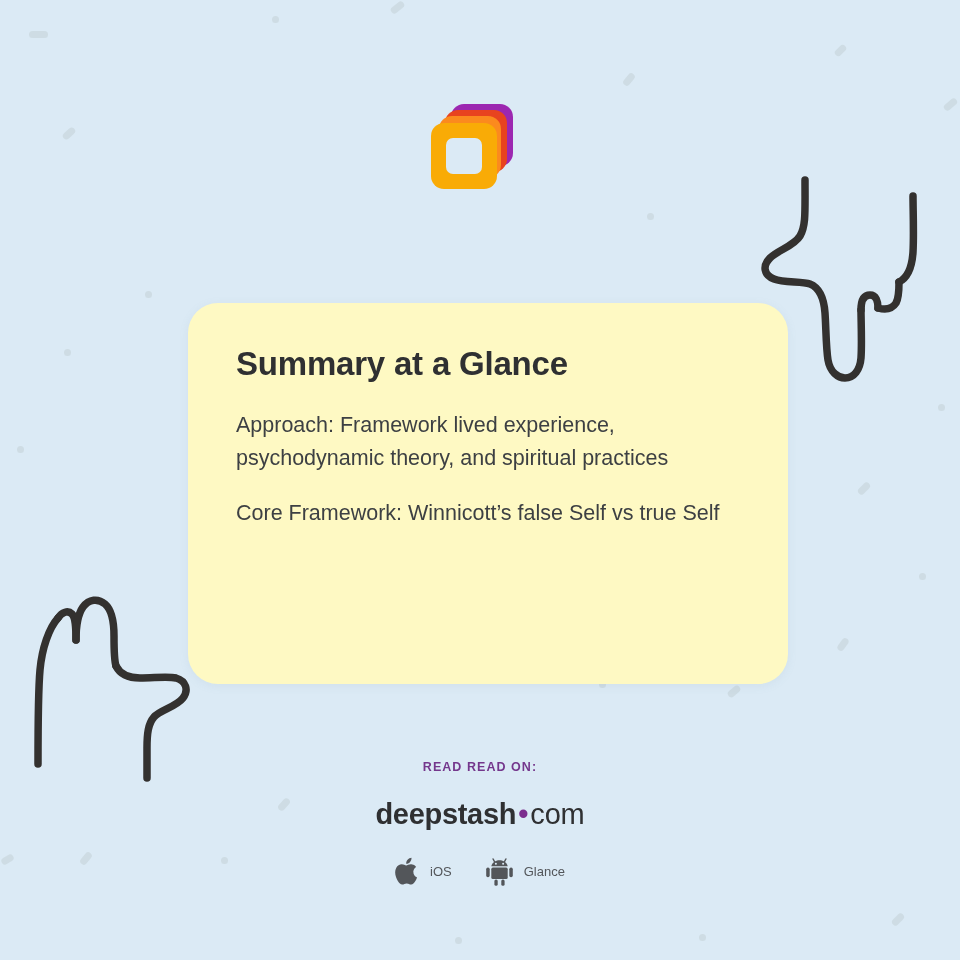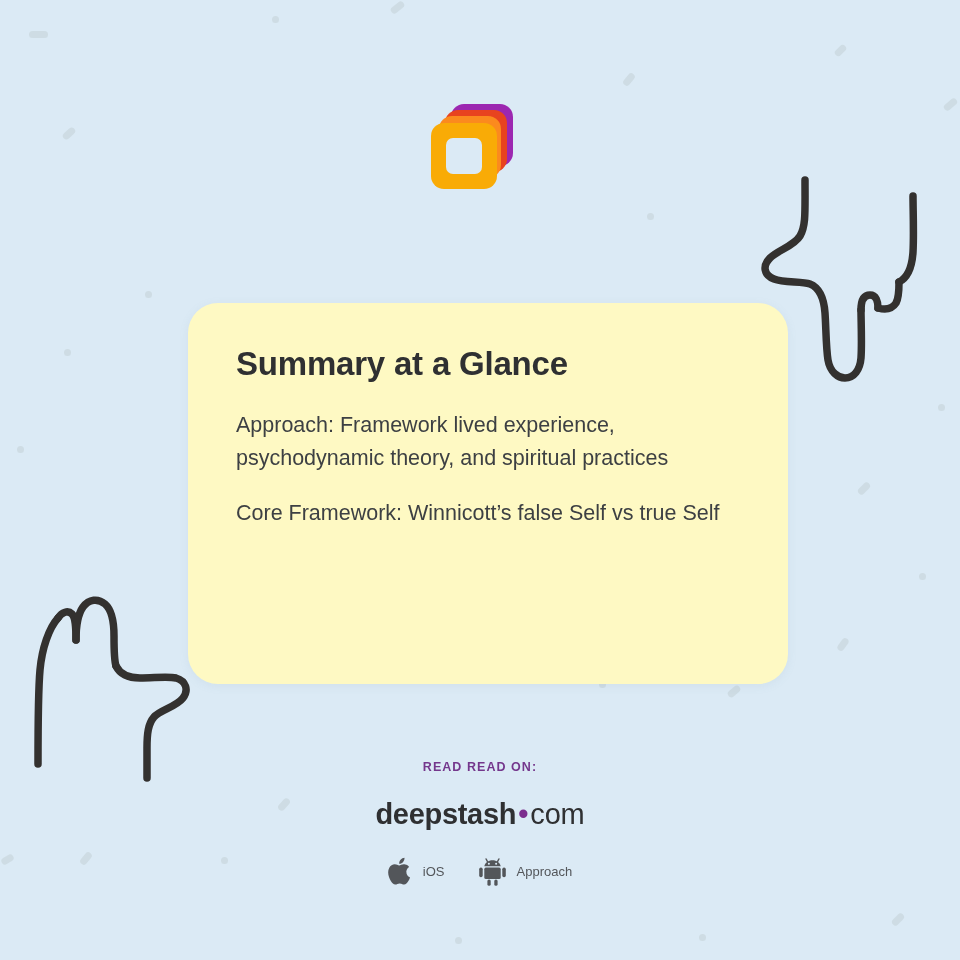--- a/index.html
+++ b/index.html
@@ -242,18 +242,18 @@
             <path d="M7.3 10.2c.7-3.4 4.1-5.9 8.2-5.9s7.5 2.5 8.2 5.9H7.3z"></path>
             <circle cx="11.9" cy="7.7" r="1.0" fill="#dbeaf5"></circle>
             <circle cx="19.1" cy="7.7" r="1.0" fill="#dbeaf5"></circle>
             <rect x="7.3" y="11.6" width="16.4" height="11.4" rx="1.6"></rect>
             <rect x="2.2" y="11.6" width="3.5" height="9.6" rx="1.7"></rect>
             <rect x="25.3" y="11.6" width="3.5" height="9.6" rx="1.7"></rect>
             <rect x="10.4" y="23.4" width="3.3" height="6.4" rx="1.6"></rect>
             <rect x="17.3" y="23.4" width="3.3" height="6.4" rx="1.6"></rect>
           </g>
         </svg>
-        <span class="store-label">Approach</span>
+        <span class="store-label">Glance</span>
       </div>
     </div>
   </div>
 
 </div>
 
 </body></html>

